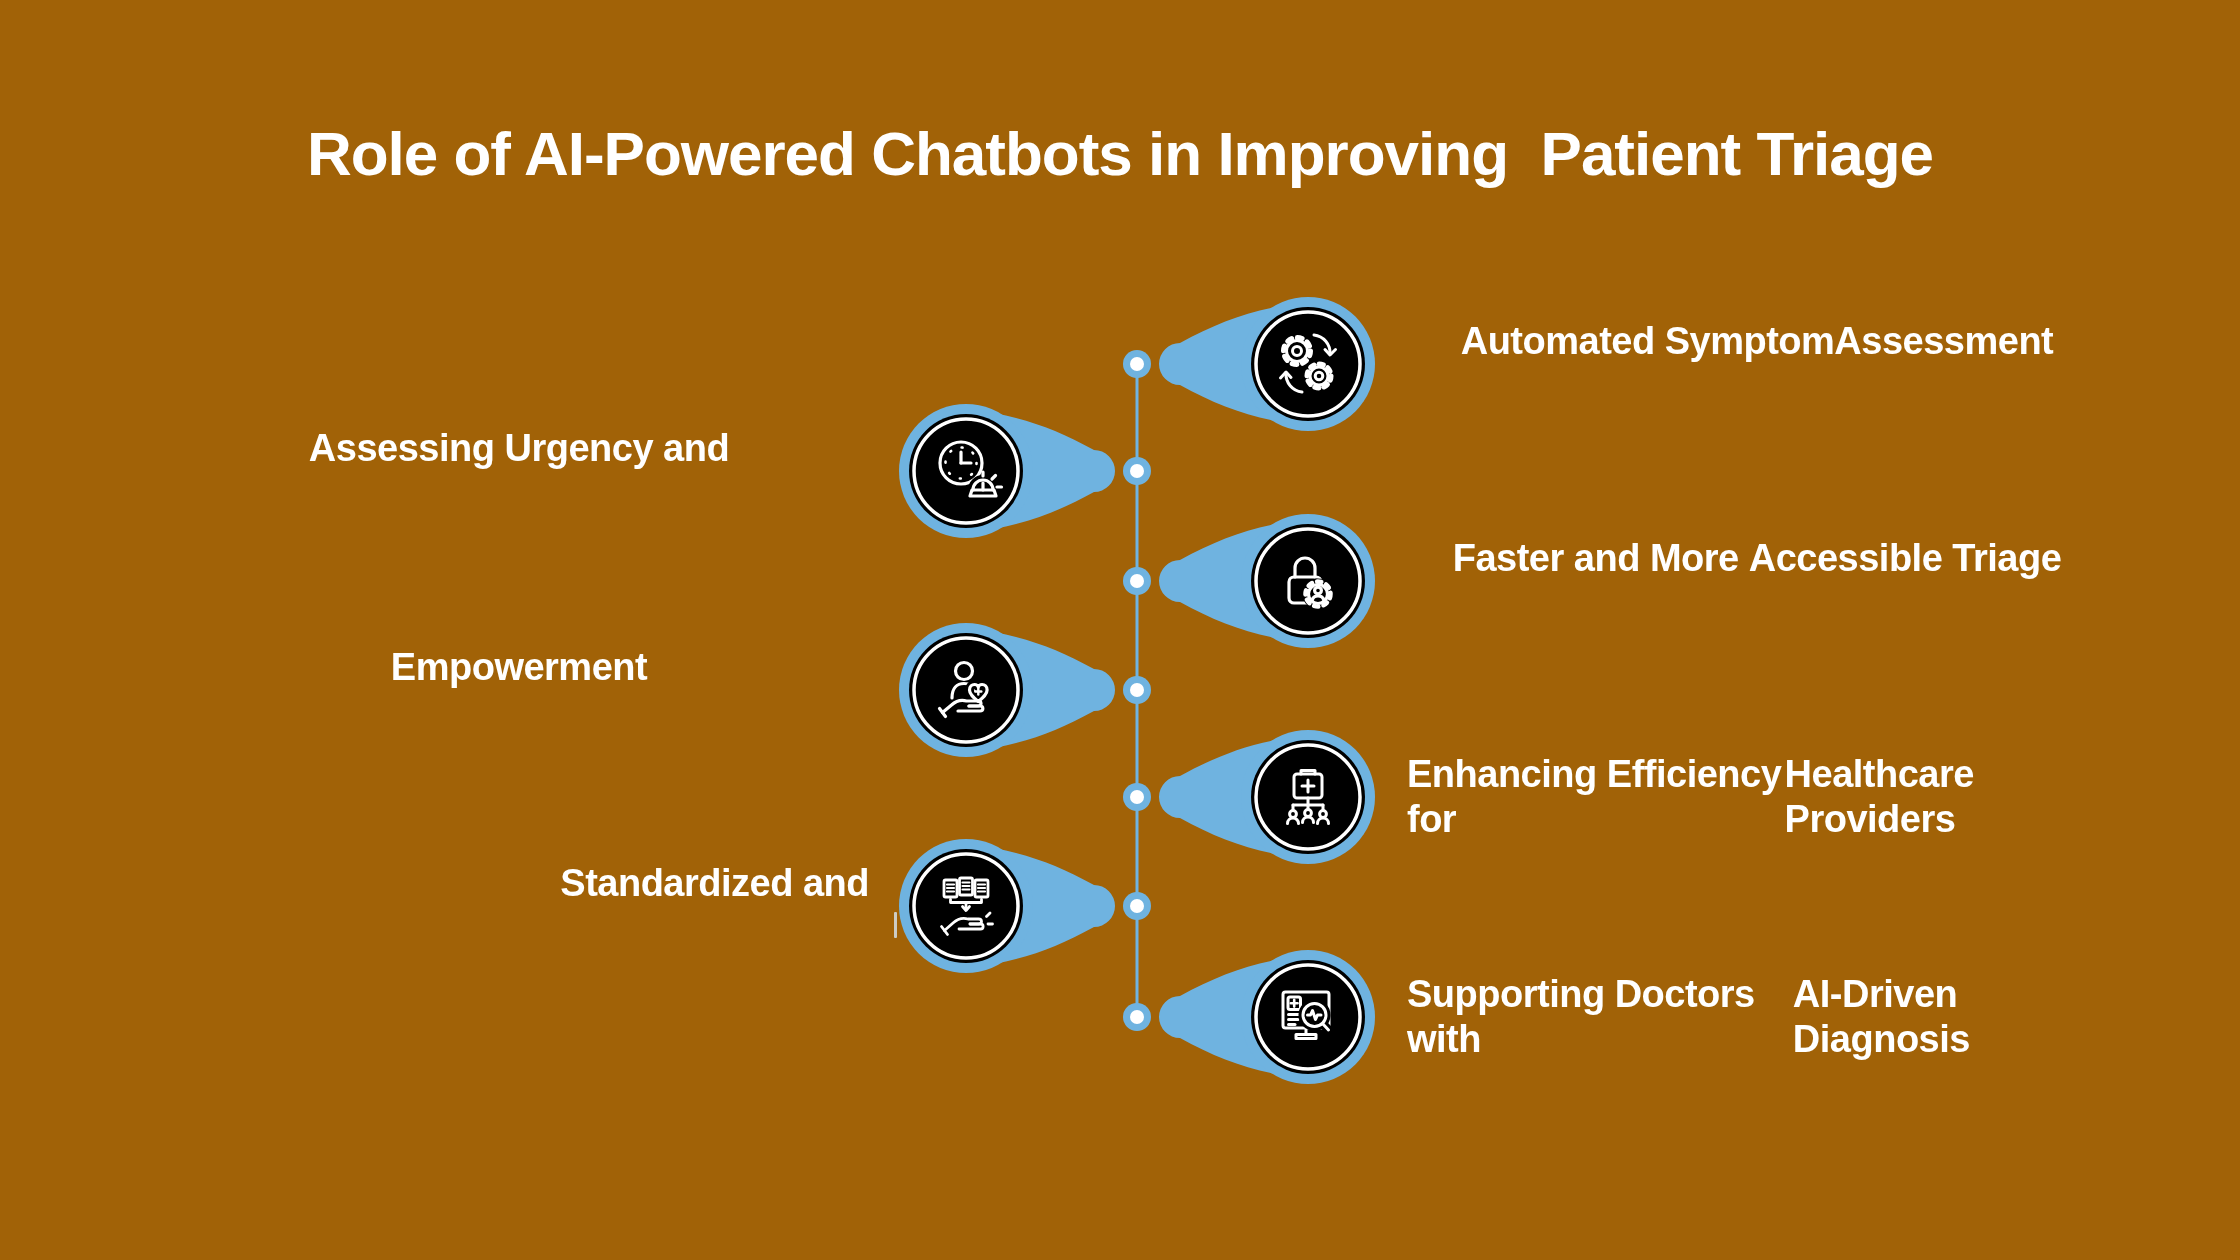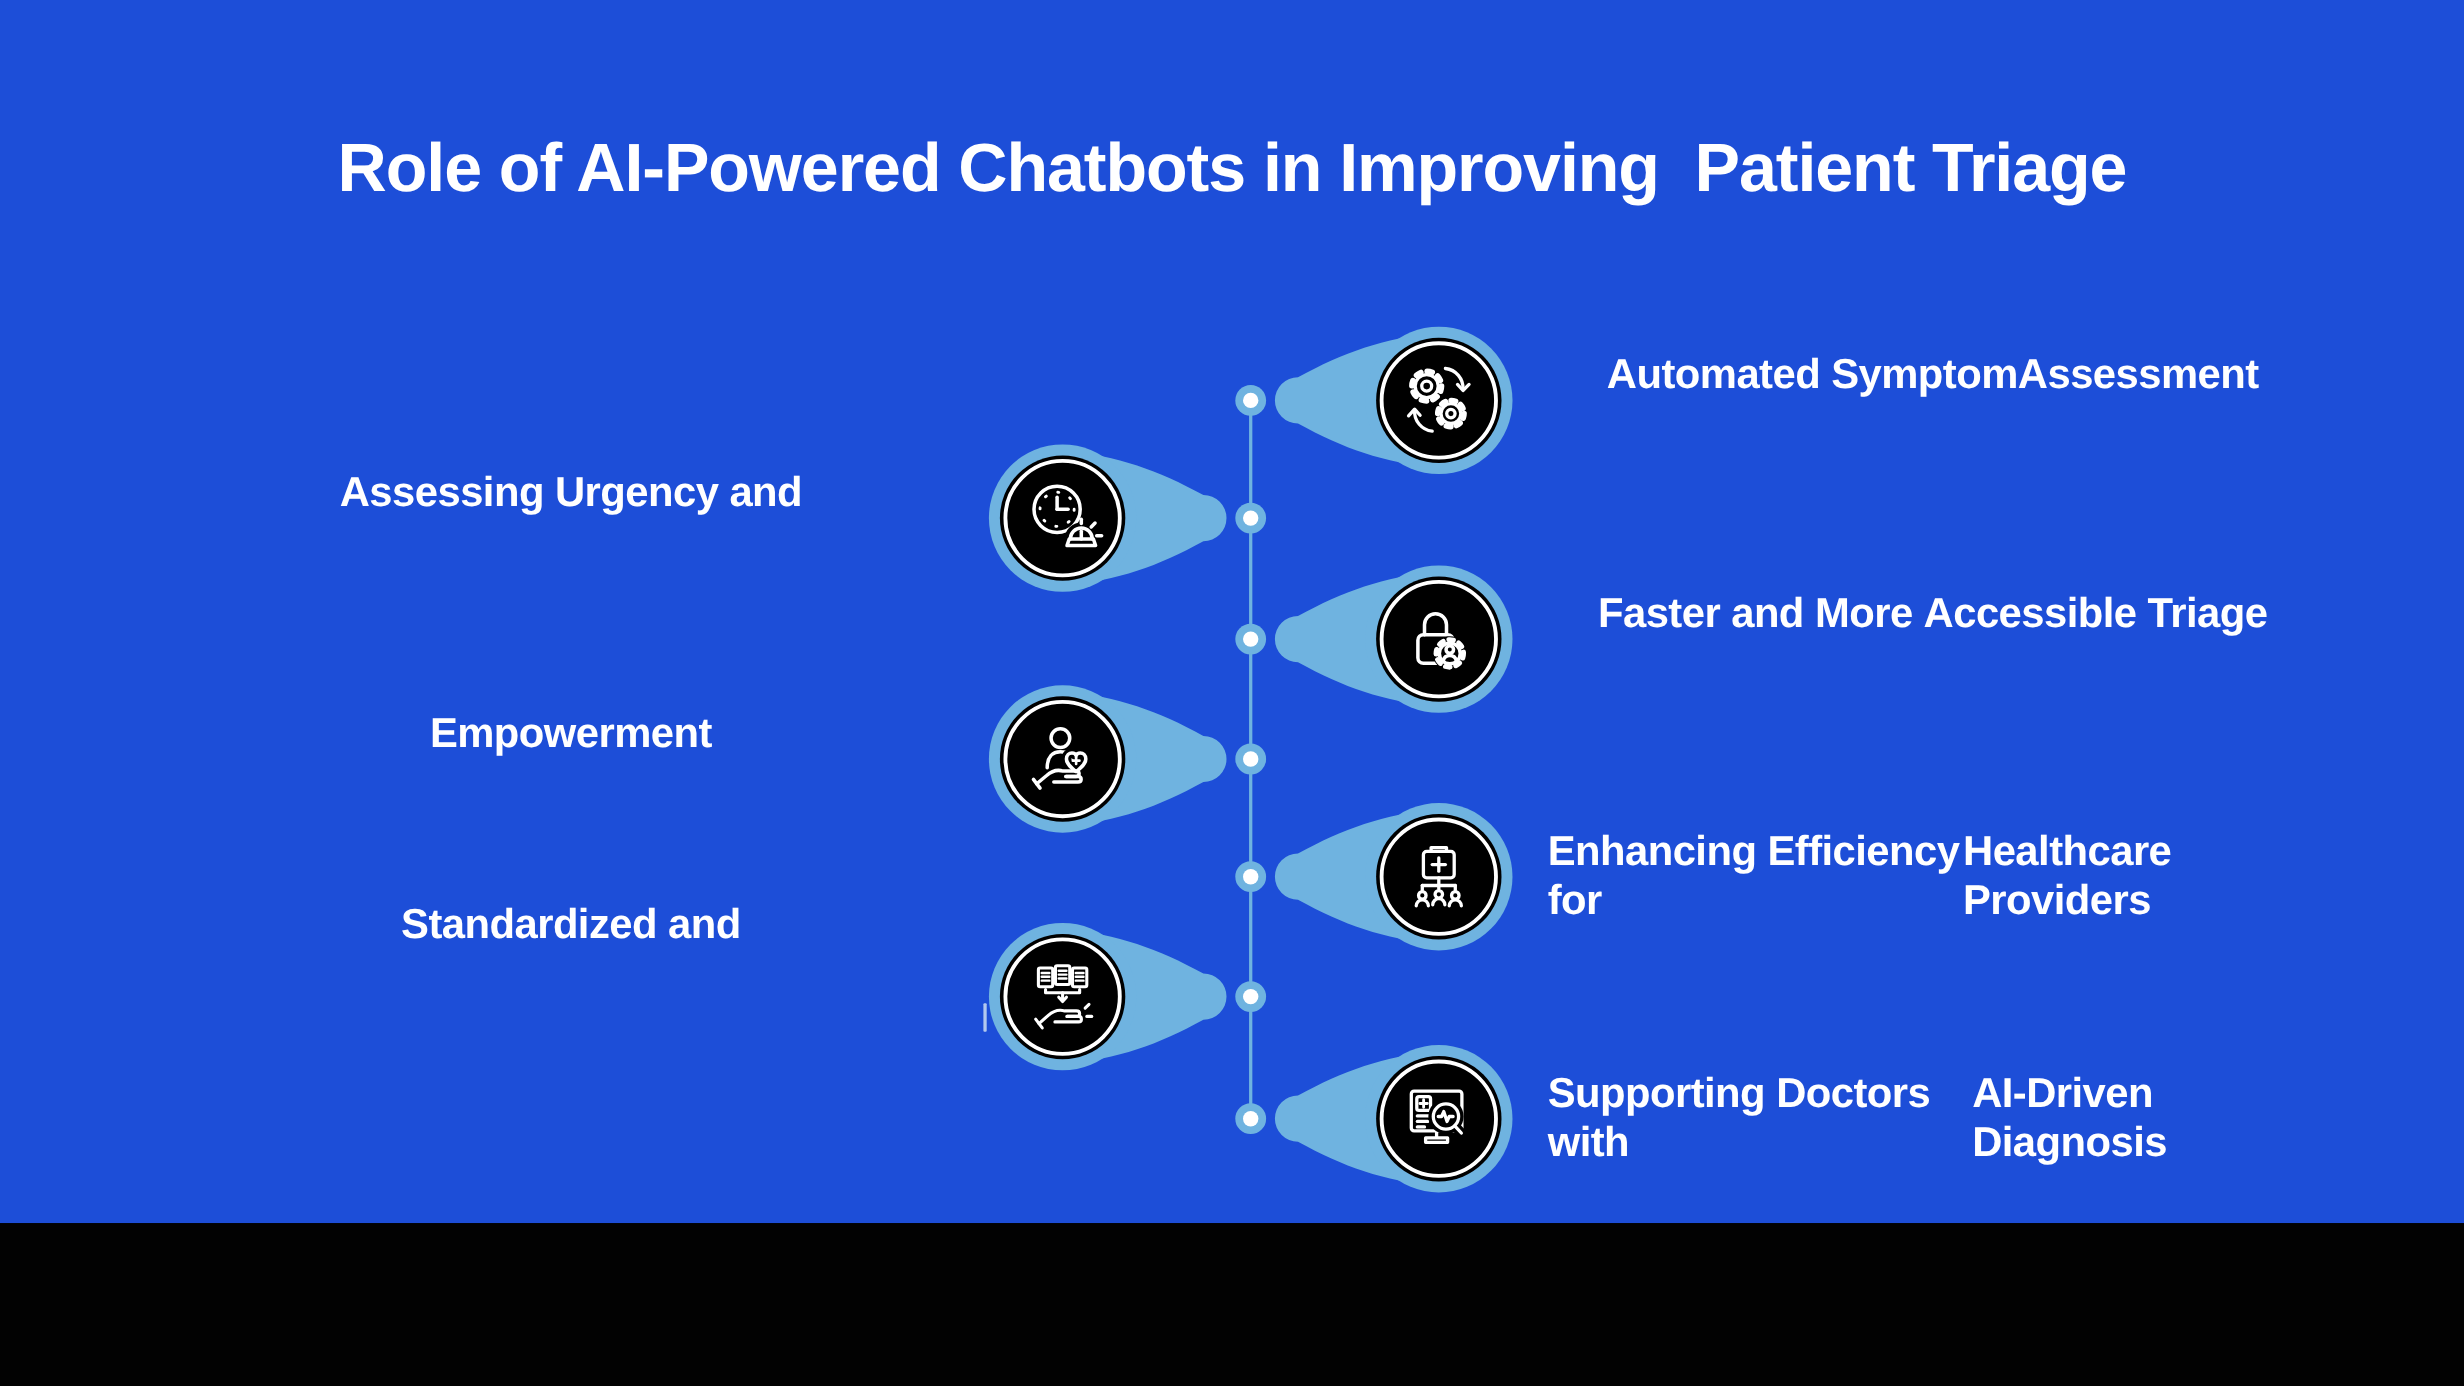--- a/index.html
+++ b/index.html
@@ -1,18 +1,18 @@
 <!DOCTYPE html>
 <html><head>
 <meta charset="utf-8">
 <style>
   html,body{margin:0;padding:0;background:#020202;}
   .stage{
-    position:relative;width:2240px;height:1112px;overflow:hidden;
-    background:#1d4ed8;font-family:"Liberation Sans",sans-serif;
+    position:relative;width:2240px;height:1260px;overflow:hidden;
+    background:#a16207;font-family:"Liberation Sans",sans-serif;
   }
   .title{
     position:absolute;top:116px;left:0;right:0;
     text-align:center;color:#ffffff;font-weight:700;
     font-size:62px;line-height:76px;letter-spacing:-1px;
     white-space:pre;
   }
   #diagram{position:absolute;left:0;top:0;}
   .item-label{
     position:absolute;color:#ffffff;font-weight:700;
@@ -238,21 +238,21 @@
         <div>Faster and More</div>
         <div>Accessible Triage</div>
       </div>
       <div class="item-label left" style="top: 645px;">
         <div>Empowerment</div>
       </div>
       <div class="item-label right" style="top: 752px;">
         <div>Enhancing Efficiency for</div>
         <div>Healthcare Providers</div>
       </div>
-      <div class="item-label left" style="top: 819px;">
+      <div class="item-label left" style="top: 861px; justify-content: flex-end;">
         <div>Standardized and</div>
       </div>
       <div class="item-label right" style="top: 972px; justify-content: space-between;">
         <div>Supporting Doctors with</div>
         <div>AI-Driven Diagnosis</div>
       </div>
     </div>
   <div class="ibeam"></div>
 </div>
 

